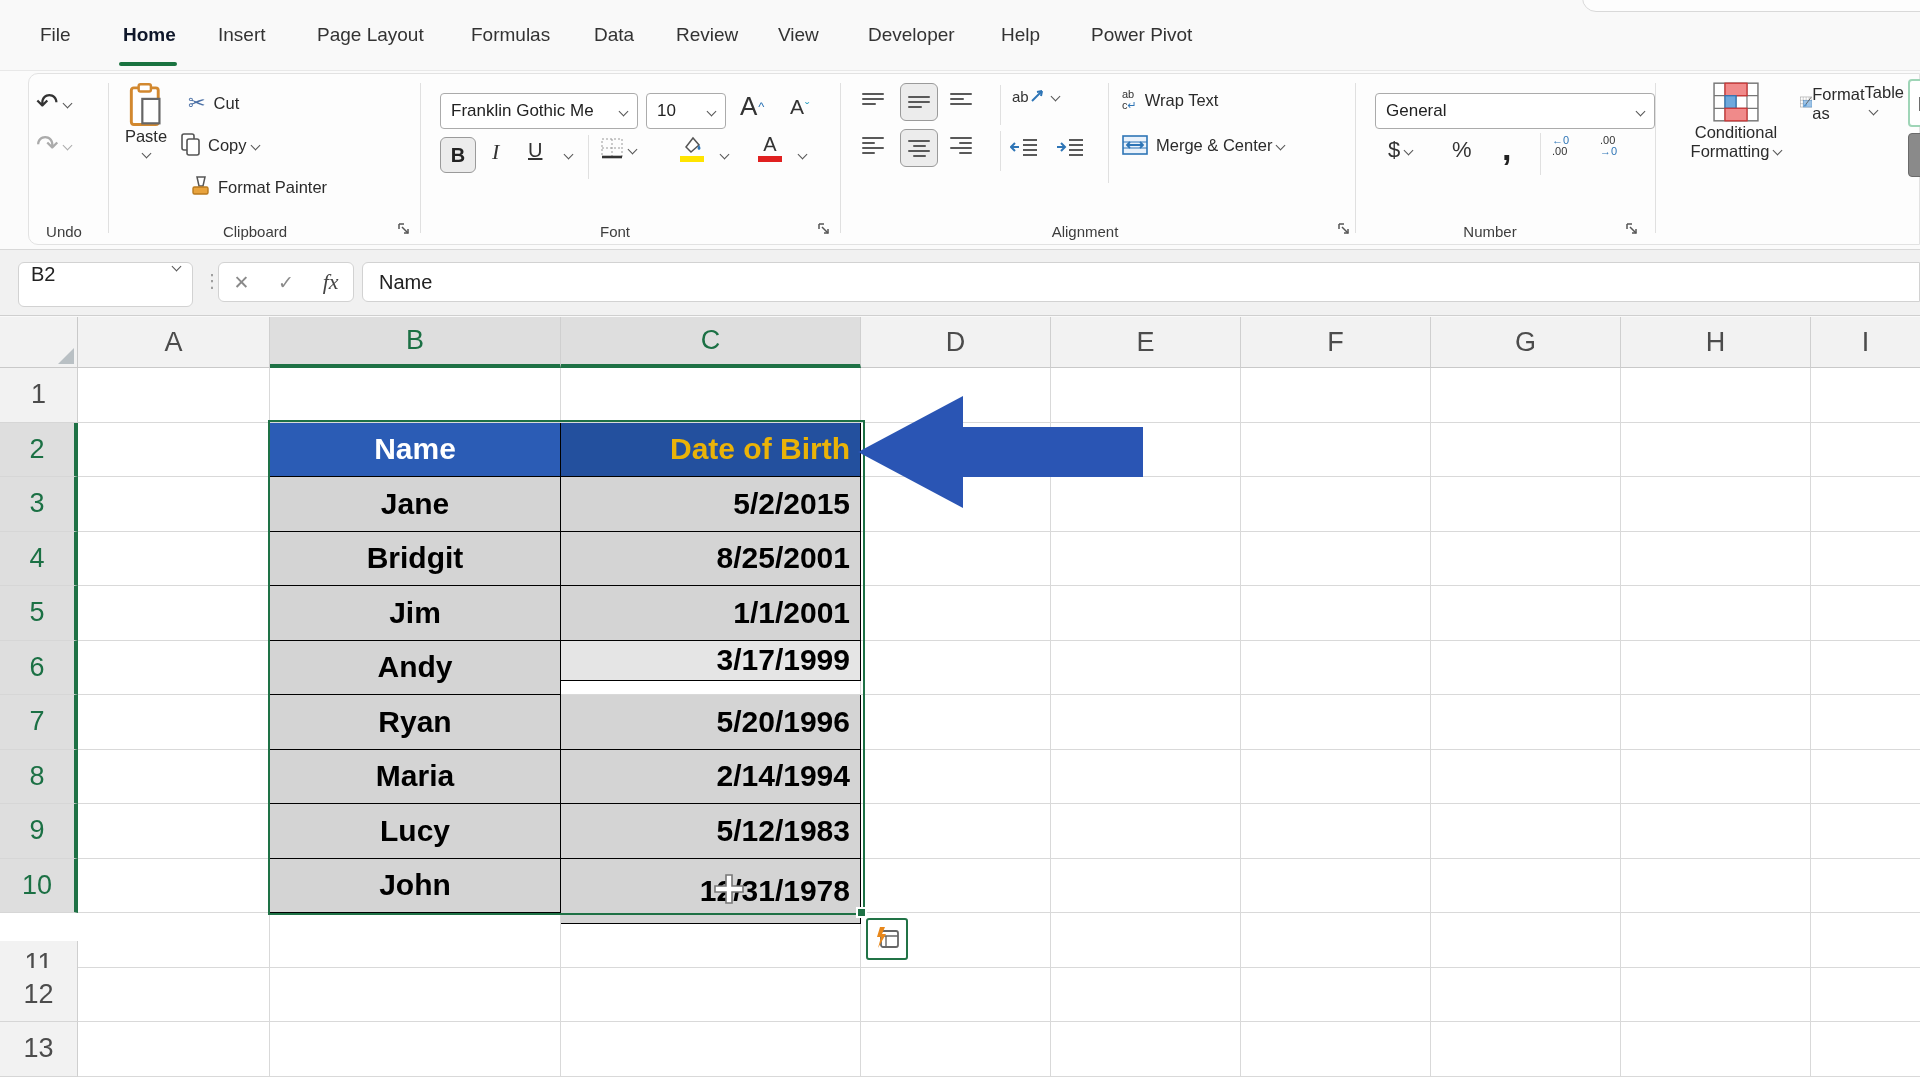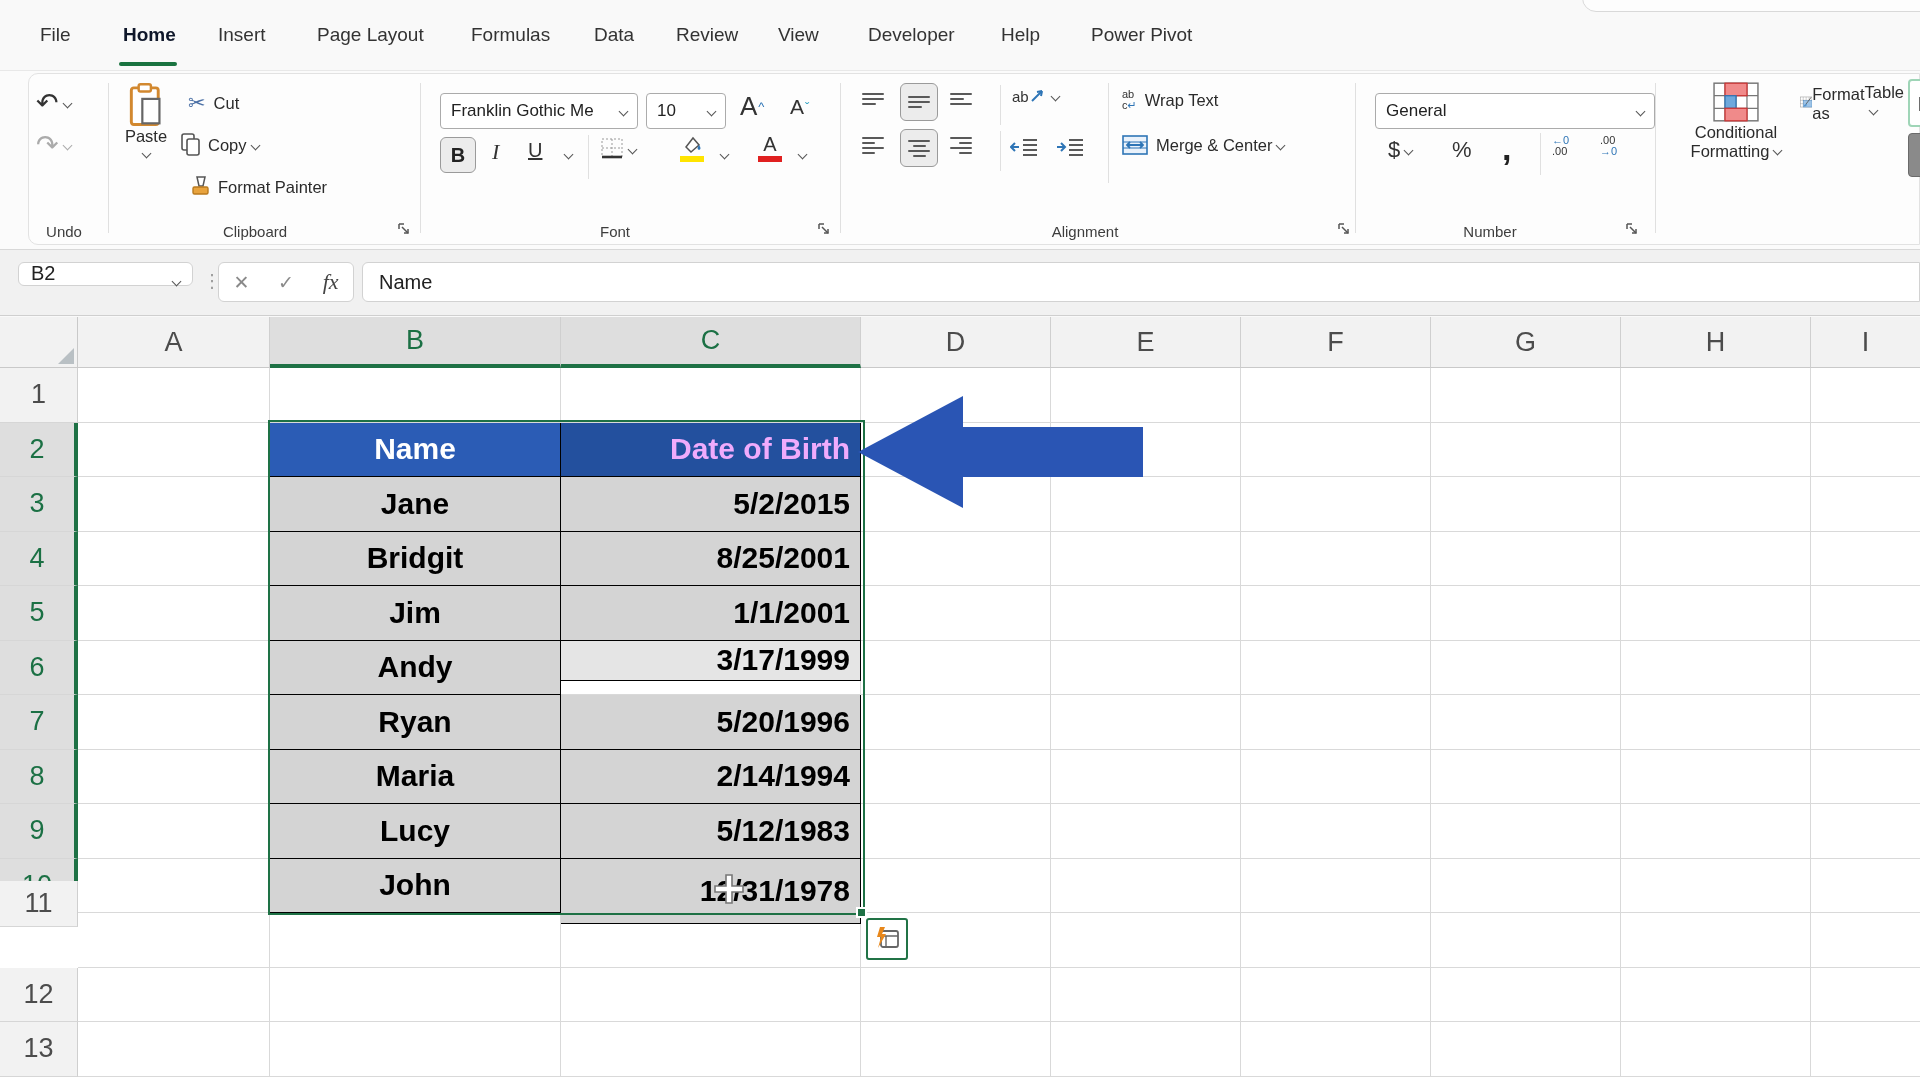--- a/index.html
+++ b/index.html
@@ -30,23 +30,23 @@
            font-size:17px; color:#222; display:flex; align-items:center; padding:0 10px; }
   .combo .chev { margin-left:auto; }
   .iconbtn { position:absolute; display:flex; align-items:center; cursor:pointer; }
   .togglebox { border:1.5px solid #9a9a9a; background:#ececec; border-radius:6px; }
   .bars { display:flex; flex-direction:column; gap:3px; }
   .bars i { display:block; height:2px; background:#595959; border-radius:1px; }
 
   
   .fbar { position:absolute; left:0; top:250px; width:1920px; height:66px; background:#f1f1f1;
           border-bottom:1px solid #cfcfcf; }
-  .namebox { position:absolute; left:18px; top:12px; width:175px; height:24px; background:#fff;
+  .namebox { position:absolute; left:18px; top:12px; width:175px; height:45px; background:#fff;
              border:1px solid #d2d2d2; border-radius:6px; font-size:20px; color:#222;
-             display:flex; align-items:flex-end; padding:0 12px; }
+             display:flex; align-items:flex-start; padding:0 12px; }
   .fbtns { position:absolute; left:218px; top:12px; width:136px; height:40px; background:#fff;
            border:1px solid #d2d2d2; border-radius:6px; display:flex; align-items:center;
            justify-content:space-around; font-size:19px; color:#8a8a8a; }
   .finput { position:absolute; left:362px; top:12px; width:1558px; height:40px; background:#fff;
             border:1px solid #d2d2d2; border-radius:6px 0 0 6px; font-size:20px; color:#222;
             display:flex; align-items:center; padding:0 16px; }
 
   
   .gridwrap { position:absolute; left:0; top:317px; width:1920px; height:763px; background:#fff; }
   .corner { position:absolute; left:0; top:0; width:78px; height:51px; background:#f2f2f2;
@@ -387,21 +387,21 @@
         <div class="rowhead" style="top: 51px; height: 54.5px;">1</div>
         <div class="rowhead sel" style="top: 105.5px; height: 54.5px;">2</div>
         <div class="rowhead sel" style="top: 160px; height: 54.5px;">3</div>
         <div class="rowhead sel" style="top: 214.5px; height: 54.5px;">4</div>
         <div class="rowhead sel" style="top: 269px; height: 54.5px;">5</div>
         <div class="rowhead sel" style="top: 323.5px; height: 54.5px;">6</div>
         <div class="rowhead sel" style="top: 378px; height: 54.5px;">7</div>
         <div class="rowhead sel" style="top: 432.5px; height: 54.5px;">8</div>
         <div class="rowhead sel" style="top: 487px; height: 54.5px;">9</div>
         <div class="rowhead sel" style="top: 541.5px; height: 54.5px;">10</div>
-        <div class="rowhead" style="top: 564px; height: 46px;">11</div>
+        <div class="rowhead" style="top: 624px; height: 46px;">11</div>
         <div class="rowhead" style="top: 650.5px; height: 54.5px;">12</div>
         <div class="rowhead" style="top: 705px; height: 54.5px;">13</div>
       </div>
     <div id="cells">
         <div class="cell" style="left: 78px; top: 51px; width: 192px; height: 54.5px;"></div>
         <div class="cell" style="left: 270px; top: 51px; width: 291px; height: 54.5px;"></div>
         <div class="cell" style="left: 561px; top: 51px; width: 300px; height: 54.5px;"></div>
         <div class="cell" style="left: 861px; top: 51px; width: 190px; height: 54.5px;"></div>
         <div class="cell" style="left: 1051px; top: 51px; width: 190px; height: 54.5px;"></div>
         <div class="cell" style="left: 1241px; top: 51px; width: 190px; height: 54.5px;"></div>
@@ -512,21 +512,21 @@
         <div class="cell" style="left: 561px; top: 705px; width: 300px; height: 54.5px;"></div>
         <div class="cell" style="left: 861px; top: 705px; width: 190px; height: 54.5px;"></div>
         <div class="cell" style="left: 1051px; top: 705px; width: 190px; height: 54.5px;"></div>
         <div class="cell" style="left: 1241px; top: 705px; width: 190px; height: 54.5px;"></div>
         <div class="cell" style="left: 1431px; top: 705px; width: 190px; height: 54.5px;"></div>
         <div class="cell" style="left: 1621px; top: 705px; width: 190px; height: 54.5px;"></div>
         <div class="cell" style="left: 1811px; top: 705px; width: 110px; height: 54.5px;"></div>
       </div>
     <div id="tablecells">
         <div class="tcell center" style="left: 270px; top: 105.5px; width: 291px; height: 54.5px; background: rgb(43, 92, 181); color: rgb(255, 255, 255);">Name</div>
-        <div class="tcell right" style="left: 561px; top: 105.5px; width: 300px; height: 54.5px; background: rgb(35, 80, 158); color: #f0abfc;">Date of Birth</div>
+        <div class="tcell right" style="left: 561px; top: 105.5px; width: 300px; height: 54.5px; background: rgb(35, 80, 158); color: #eab308;">Date of Birth</div>
         <div class="tcell center" style="left: 270px; top: 160px; width: 291px; height: 54.5px; background: rgb(212, 212, 212);">Jane</div>
         <div class="tcell right" style="left: 561px; top: 160px; width: 300px; height: 54.5px; background: rgb(212, 212, 212);">5/2/2015</div>
         <div class="tcell center" style="left: 270px; top: 214.5px; width: 291px; height: 54.5px; background: rgb(212, 212, 212);">Bridgit</div>
         <div class="tcell right" style="left: 561px; top: 214.5px; width: 300px; height: 54.5px; background: rgb(212, 212, 212);">8/25/2001</div>
         <div class="tcell center" style="left: 270px; top: 269px; width: 291px; height: 54.5px; background: rgb(212, 212, 212);">Jim</div>
         <div class="tcell right" style="left: 561px; top: 269px; width: 300px; height: 54.5px; background: rgb(212, 212, 212);">1/1/2001</div>
         <div class="tcell center" style="left: 270px; top: 323.5px; width: 291px; height: 54.5px; background: rgb(212, 212, 212);">Andy</div>
         <div class="tcell right" style="left: 561px; top: 323.5px; width: 300px; height: 40px; background: #e5e5e5;">3/17/1999</div>
         <div class="tcell center" style="left: 270px; top: 378px; width: 291px; height: 54.5px; background: rgb(212, 212, 212);">Ryan</div>
         <div class="tcell right" style="left: 561px; top: 378px; width: 300px; height: 54.5px; background: rgb(212, 212, 212);">5/20/1996</div>

